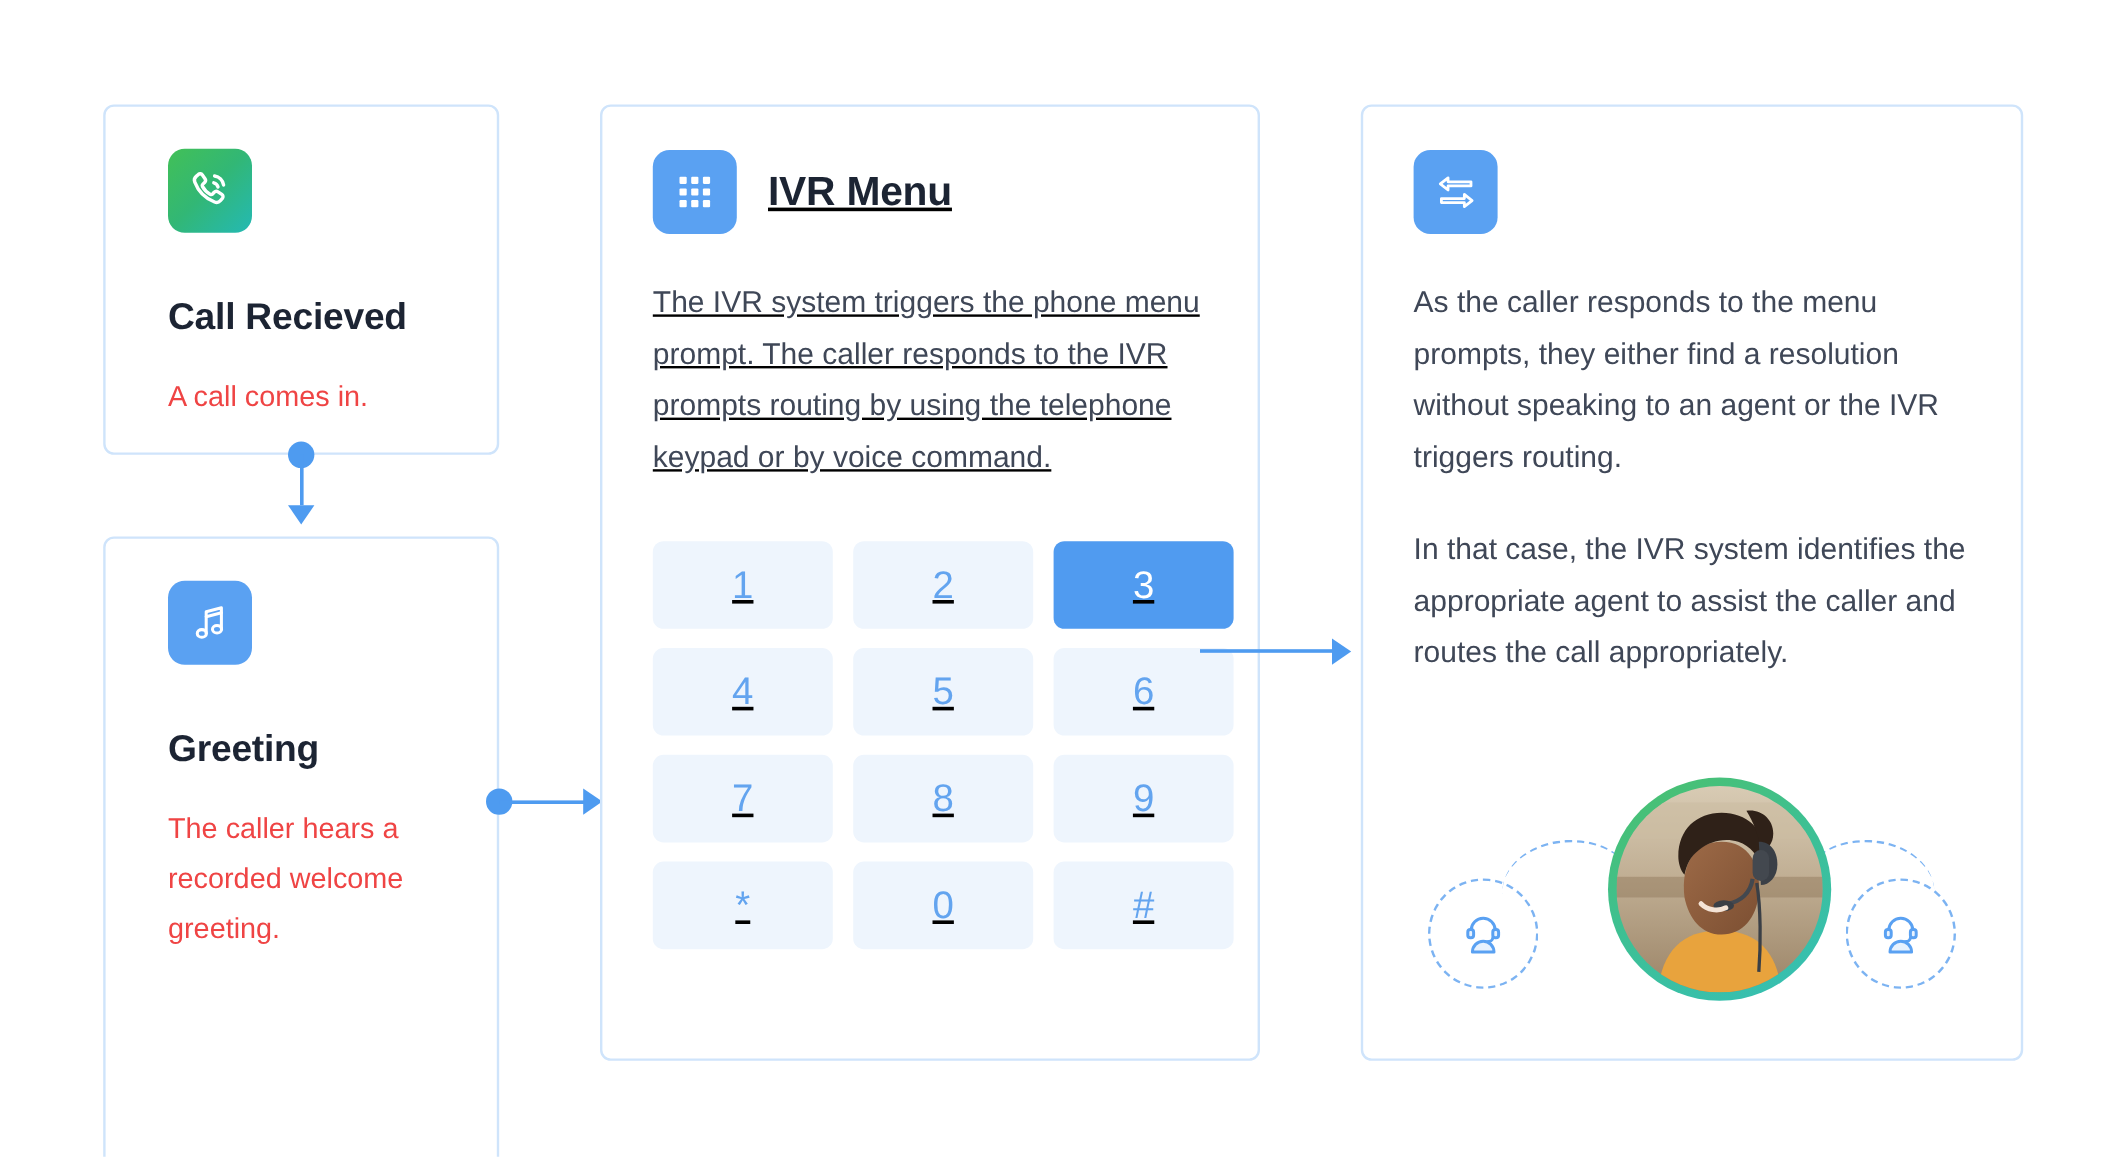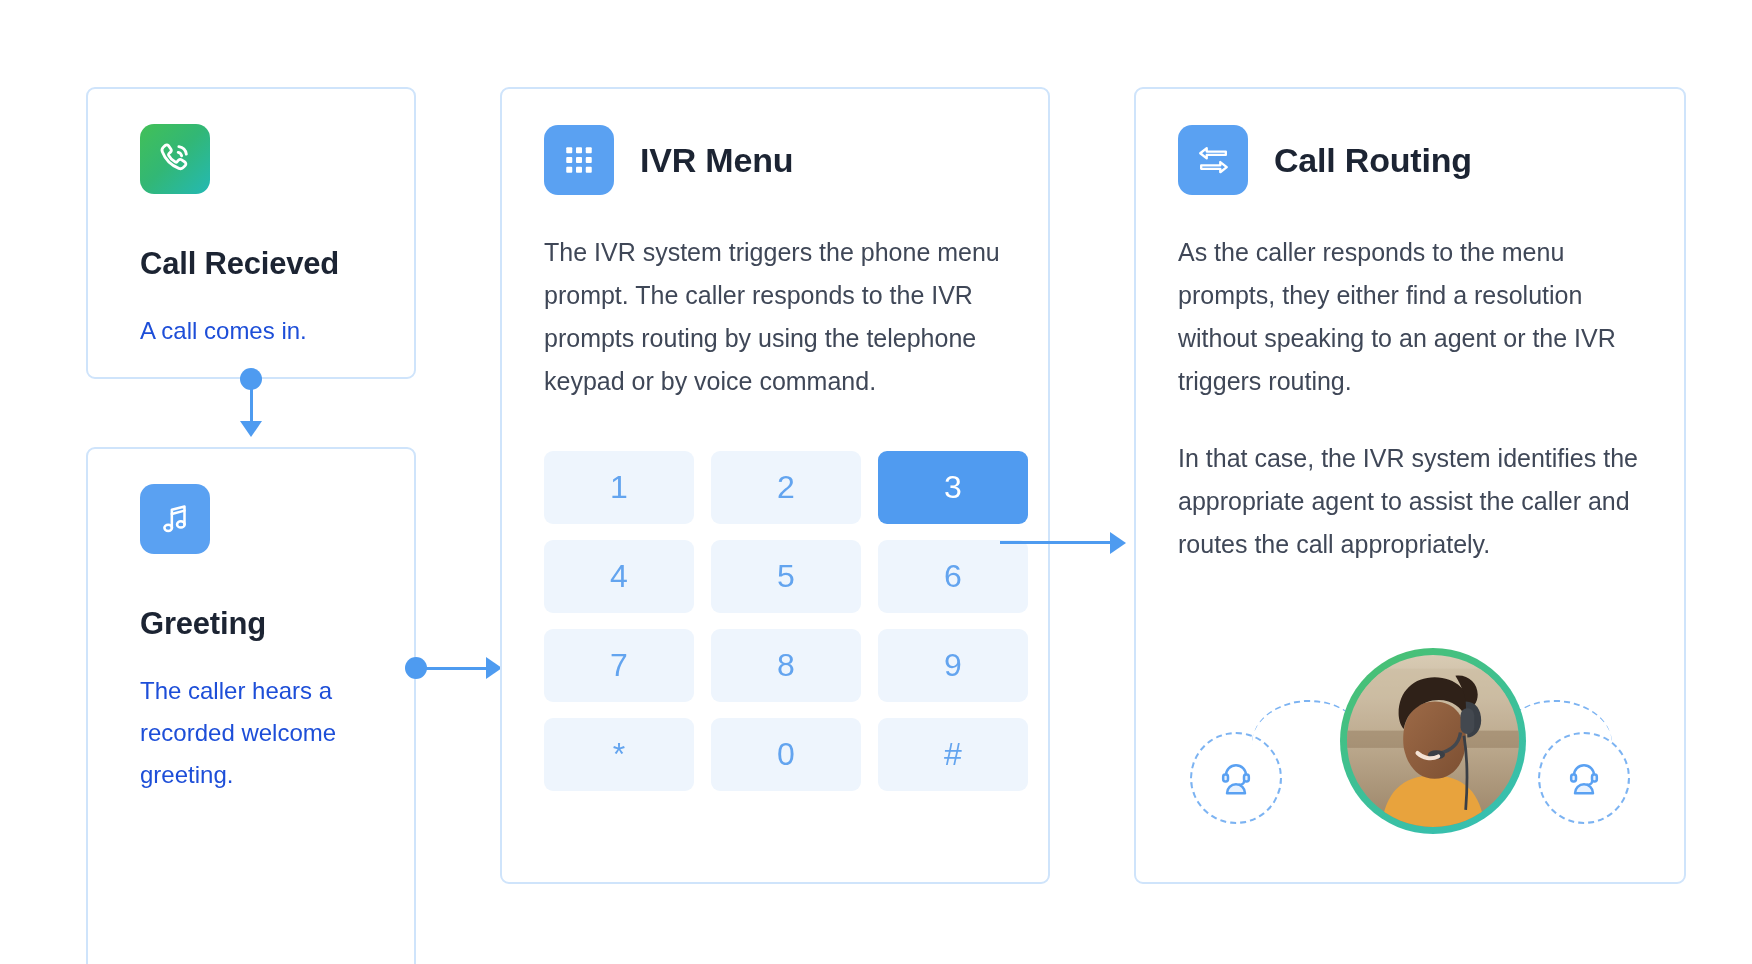--- a/index.html
+++ b/index.html
@@ -22,21 +22,21 @@
   
   .card {
     position: absolute;
     background: #ffffff;
     border: 2px solid #cfe4fb;
     border-radius: 9px;
     box-sizing: border-box;
   }
   #card-call-received { left: 86px;  top: 87px;  width: 330px; height: 292px; }
   #card-greeting      { left: 86px;  top: 447px; width: 330px; height: 536px; }
-  #card-ivr           { left: 500px; top: 87px;  width: 550px; height: 797px; }
+  #card-ivr           { left: 500px; top: 87px;  width: 550px; height: 797px; text-decoration: underline; }
   #card-routing       { left: 1134px;top: 87px;  width: 552px; height: 797px; }
 
   
   .icon-tile {
     width: 70px;
     height: 70px;
     border-radius: 14px;
     display: flex;
     align-items: center;
     justify-content: center;
@@ -52,21 +52,21 @@
   .card-pad { padding: 35px 52px; }
   .card-title-stack {
     font-size: 31px;
     font-weight: bold;
     color: #1c2433;
     margin: 52px 0 0 0;
     letter-spacing: -0.2px;
   }
   .card-body-sm {
     font-size: 24px;
-    color: #1d4ed8;
+    color: #ef4444;
     margin: 28px 0 0 0;
     line-height: 1.75;
   }
 
   
   .card-head-row {
     display: flex;
     align-items: center;
     gap: 26px;
   }
@@ -262,21 +262,20 @@
   <div class="arrow-right" style="left:1110px; top:531.5px;"></div>
 
   <div class="card" id="card-routing" style="padding:36px 42px;">
     <div class="card-head-row">
       <div class="icon-tile blue">
         <svg width="37" height="37" viewBox="0 0 24 24" fill="none" stroke="#ffffff" stroke-width="1.5" stroke-linejoin="round" stroke-linecap="round">
           <path d="M20 6.2H7.6V4L3.4 7.3l4.2 3.3V8.4H20z"></path>
           <path d="M4 17.4h12.4v2.2l4.2-3.3-4.2-3.3v2.2H4z"></path>
         </svg>
       </div>
-      <div class="card-title-inline">Call Routing</div>
     </div>
     <p class="card-body" style="max-width:468px;">As the caller responds to the menu prompts, they either find a resolution without speaking to an agent or the IVR triggers routing.</p>
     <p class="card-body" style="max-width:468px;">In that case, the IVR system identifies the appropriate agent to assist the caller and routes the call appropriately.</p>
   </div>
 
   <div class="agent-cluster">
 
     <div class="dash-link" style="left:62px; top:52px; width:110px; height:80px; transform:rotate(-4deg);"></div>
     <div class="dash-link" style="left:312px; top:52px; width:110px; height:80px; transform:rotate(4deg) scaleX(-1);"></div>
 

